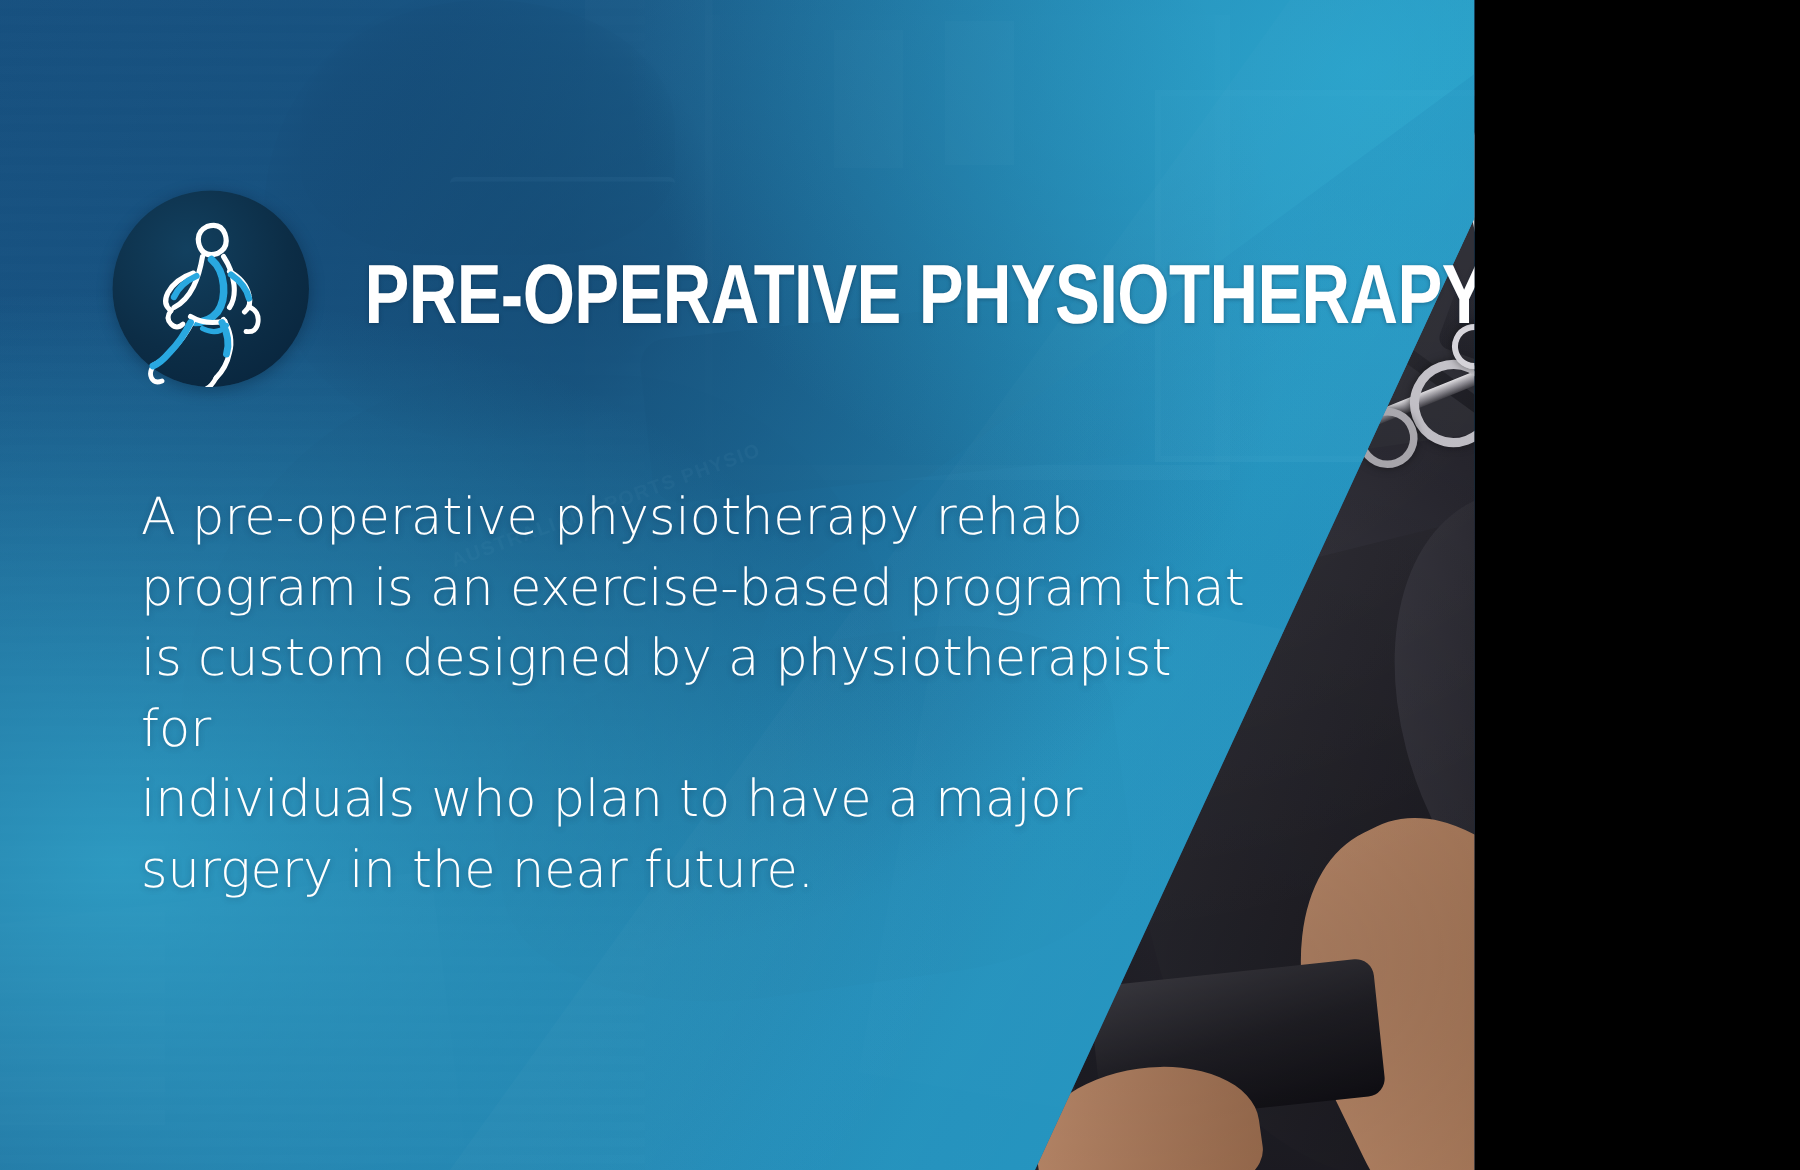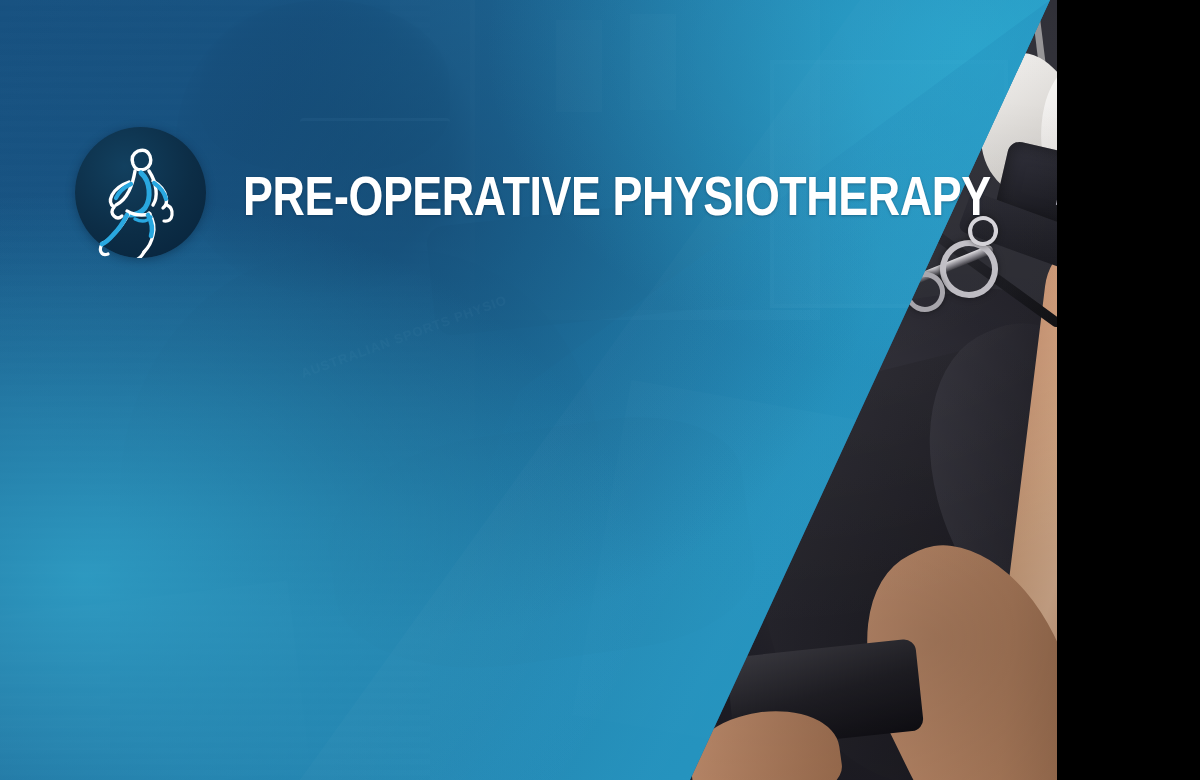--- a/index.html
+++ b/index.html
@@ -3,21 +3,21 @@
 <meta charset="utf-8">
 <title>Pre-Operative Physiotherapy Banner</title>
 <style>
   html, body {
     margin: 0;
     padding: 0;
     background: #000;
   }
   #banner {
     position: relative;
-    width: 1057px;
+    width: 983px;
     height: 780px;
     overflow: hidden;
     font-family: "Liberation Sans", sans-serif;
     background: #17507f;
   }
 
   
   .photo-right {
     position: absolute;
     inset: 0;
@@ -572,15 +572,22 @@
         <path d="M52 88 q-6 12 -14 20 q-6 7 -11 9" fill="none" stroke="#29a8e0" stroke-width="4.6" stroke-linecap="round"></path>
 
         <path d="M60 92 q10 5 16 -2" fill="none" stroke="#29a8e0" stroke-width="3.4" stroke-linecap="round"></path>
       </svg>
     </div>
 
     <div class="title">
       <span>PRE-OPERATIVE PHYSIOTHERAPY</span>
     </div>
 
+    <div class="body-copy">
+      <p>A pre-operative physiotherapy rehab
+program is an exercise-based program that
+is custom designed by a physiotherapist for
+individuals who plan to have a major
+surgery in the near future.</p>
+    </div>
 
   </div>
 </div>
 
 </body></html>

